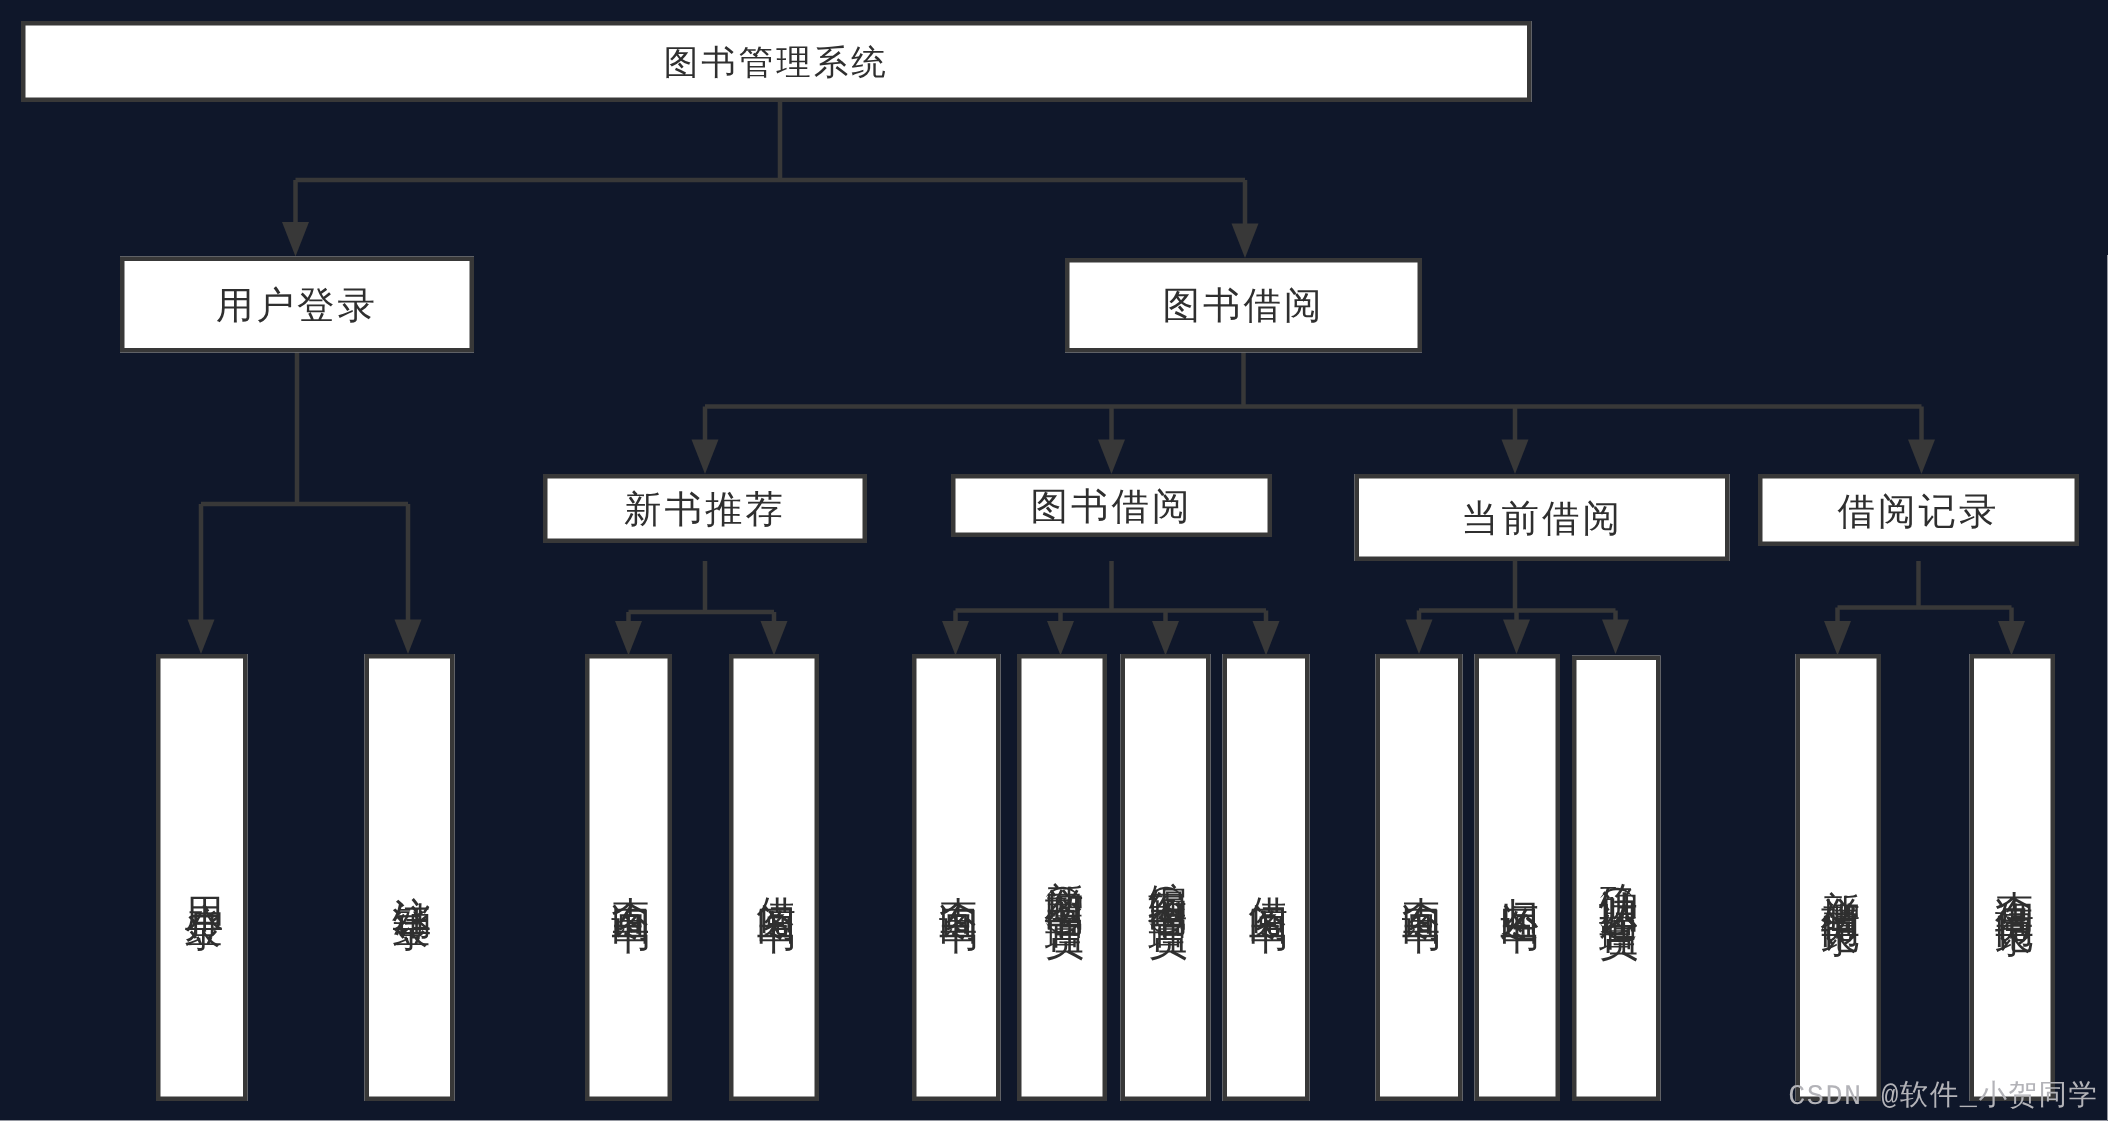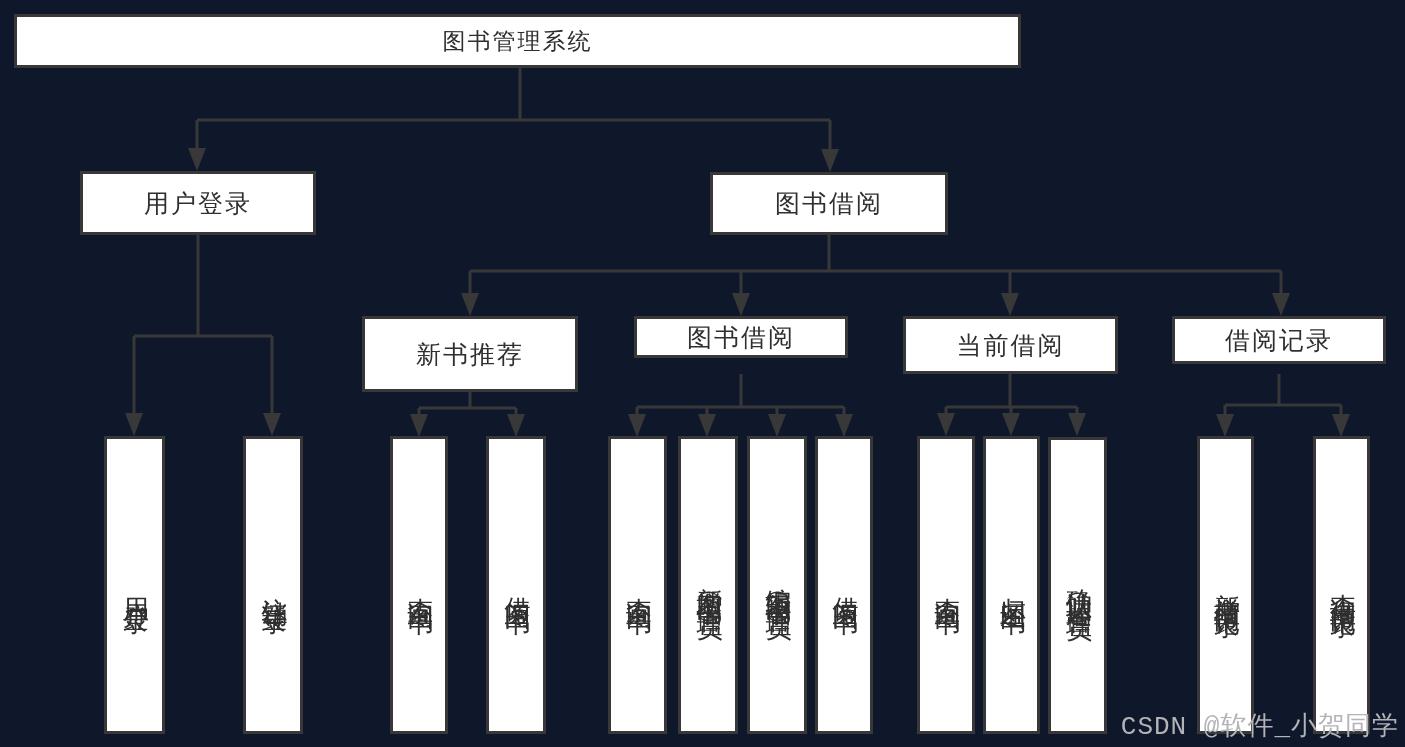--- a/index.html
+++ b/index.html
@@ -24,21 +24,21 @@
   .vnode{
     writing-mode:vertical-rl;
     text-orientation:mixed;
     font-size:26px;
     letter-spacing:4px;
     line-height:1;
   }
   .watermark{
     position:absolute;
     right:6px;bottom:4px;
-    font-size:26px;
+    font-size:19px;
     color:#b3b3b8;
     letter-spacing:1px;
     white-space:nowrap;
     margin-top:16px;
   }
 </style>
 </head>
 <body>
 
 <div class="canvas">
@@ -75,23 +75,23 @@
       <polygon points="1216,414 1234,414 1225,437"></polygon>
       <polygon points="1332,414 1350,414 1341,437"></polygon>
     </g>
   </svg>
 
   <div class="node hnode rootnode" style="left:14px;top:14px;width:1007px;height:54px">图书管理系统</div>
 
   <div class="node hnode" style="left:80px;top:171px;width:236px;height:64px">用户登录</div>
   <div class="node hnode" style="left:710px;top:172px;width:238px;height:63px">图书借阅</div>
 
-  <div class="node hnode" style="left:362px;top:316px;width:216px;height:76px">新书推荐</div>
+  <div class="node hnode" style="left:362px;top:316px;width:216px;height:46px">新书推荐</div>
   <div class="node hnode" style="left:634px;top:316px;width:214px;height:42px">图书借阅</div>
-  <div class="node hnode" style="left:903px;top:316px;width:215px;height:58px">当前借阅</div>
+  <div class="node hnode" style="left:903px;top:316px;width:250px;height:58px">当前借阅</div>
   <div class="node hnode" style="left:1172px;top:316px;width:214px;height:48px">借阅记录</div>
 
   <div class="node vnode" style="left:104px;top:436px;width:61px;height:298px">用户登录</div>
   <div class="node vnode" style="left:243px;top:436px;width:60px;height:298px">注销登录</div>
 
   <div class="node vnode" style="left:390px;top:436px;width:58px;height:298px">查询图书</div>
   <div class="node vnode" style="left:486px;top:436px;width:60px;height:298px">借阅图书</div>
 
   <div class="node vnode" style="left:608px;top:436px;width:59px;height:298px">查询图书</div>
   <div class="node vnode" style="left:678px;top:436px;width:60px;height:298px">新增图书（管理员）</div>

